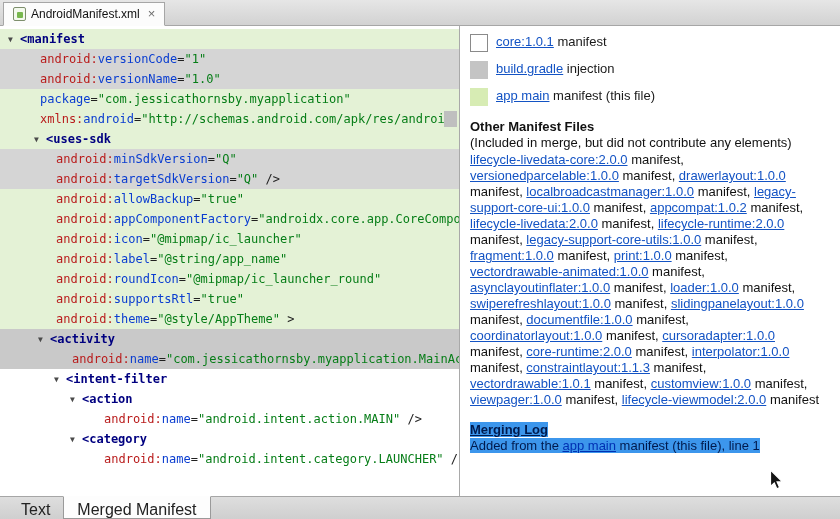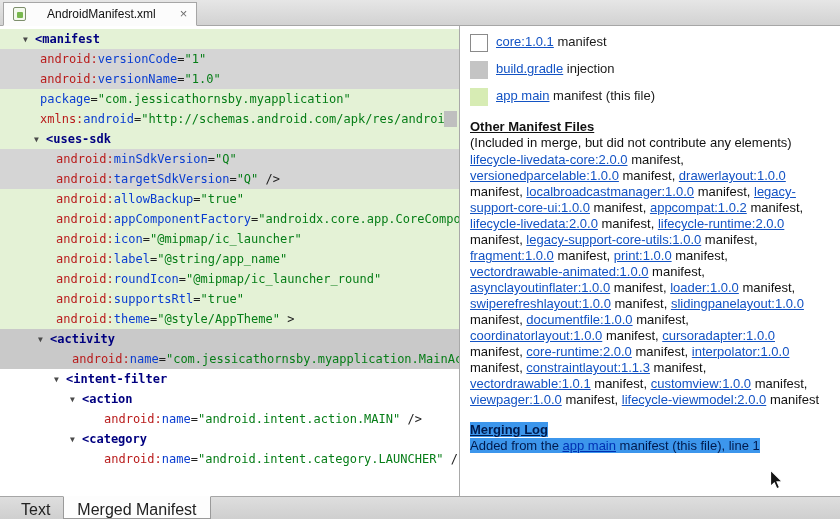--- a/index.html
+++ b/index.html
@@ -1,21 +1,21 @@
 <!DOCTYPE html>
 <html><head>
 <meta charset="utf-8">
 <style>
   * { margin:0; padding:0; box-sizing:border-box; }
   html,body { width:840px; height:519px; overflow:hidden; }
   body { font-family:"Liberation Sans", sans-serif; background:#fff; position:relative; font-size:13px; color:#1a1a1a; }
 
   
   .top-bar { height:26px; background:linear-gradient(#e6e6e6,#d2d2d2); border-bottom:1px solid #a6a6a6; display:flex; align-items:flex-end; padding-left:3px; }
-  .top-tab { background:#fcfcfc; border:1px solid #a6a6a6; border-bottom:1px solid #fcfcfc; margin-bottom:-1px; height:24px; display:flex; align-items:center; gap:21px; padding:11px 9px; font-size:12px; color:#111; }
+  .top-tab { background:#fcfcfc; border:1px solid #a6a6a6; border-bottom:1px solid #fcfcfc; margin-bottom:-1px; height:24px; display:flex; align-items:center; gap:5px; padding:11px 9px; font-size:12px; color:#111; }
   .file-icon { width:13px; height:14px; background:#f4faee; border:1px solid #7e8f6d; border-radius:2px; position:relative; display:inline-block; }
   .file-icon::after { content:""; position:absolute; left:3px; top:4px; width:6px; height:6px; background:#78b84e; border-radius:1px; }
   .close-x { color:#6e6e6e; font-size:13px; line-height:12px; margin-left:3px; cursor:pointer; }
 
   
   .main { position:absolute; top:26px; bottom:23px; left:0; right:0; display:flex; background:#fff; }
 
   
   .editor { width:460px; border-right:1px solid #a9a9a9; background:#fff; overflow:hidden; font-family:"DejaVu Sans Mono", monospace; font-size:12px; padding-top:3px; }
   .line { height:20px; line-height:20px; white-space:pre; overflow:hidden; position:relative; }
@@ -30,21 +30,21 @@
   .eq    { color:#202020; }
   .val   { color:#067d17; }
   .plain { color:#202020; }
   .edge-marker { position:absolute; right:2px; top:2px; width:13px; height:16px; background:#bfbfbf; }
 
   
   .right { flex:1; background:#fff; padding:8px 6px 0 10px; overflow:hidden; line-height:16px; }
   .legend-row { display:flex; align-items:flex-start; gap:8px; margin-bottom:9px; }
   .swatch { width:18px; height:18px; flex:0 0 18px; }
   a, .lnk { color:#1353c4; text-decoration:underline; cursor:pointer; }
-  .omf-heading { font-weight:bold; text-decoration:underline; color:#111; margin-top:13px; }
+  .omf-heading { font-weight:bold; color:#111; margin-top:13px; }
   .omf-sub { color:#111; white-space:nowrap; }
   .links { width:352px; margin-top:1px; color:#111; word-wrap:break-word; }
   .mlog { margin-top:14px; }
   .sel { background:#3c96ec; color:#001a4d; }
   .sel a { color:#0030b3; }
   .mlog-heading { font-weight:bold; text-decoration:underline; }
 
   
   .bottom-bar { position:absolute; left:0; right:0; bottom:0; height:23px; background:linear-gradient(#dedede,#cfcfcf); border-top:1px solid #a6a6a6; display:flex; align-items:stretch; padding-left:8px; font-size:16px; }
   .btab { padding:4px 13px 0; color:#222; cursor:pointer; }
@@ -63,21 +63,21 @@
       <span class="file-icon"></span>
       <span>AndroidManifest.xml</span>
       <span class="close-x">×</span>
     </div>
   </div>
 
   <div class="main">
 
     <div class="editor">
       <div>
-          <div class="line green" style="padding-left: 23px;"><span class="arrow">▼</span><span class="tag">&lt;manifest</span></div>
+          <div class="line green" style="padding-left: 8px;"><span class="arrow">▼</span><span class="tag">&lt;manifest</span></div>
           <div class="line gray" style="padding-left: 40px;"><span class="ns">android:</span><span class="attr">versionCode</span><span class="eq">=</span><span class="val">"1"</span></div>
           <div class="line gray" style="padding-left: 40px;"><span class="ns">android:</span><span class="attr">versionName</span><span class="eq">=</span><span class="val">"1.0"</span></div>
           <div class="line green" style="padding-left: 40px;"><span class="attr">package</span><span class="eq">=</span><span class="val">"com.jessicathornsby.myapplication"</span></div>
           <div class="line green" style="padding-left: 40px;"><span class="ns">xmlns:</span><span class="attr">android</span><span class="eq">=</span><span class="val">"http://schemas.android.com/apk/res/android"</span><span class="edge-marker"></span></div>
           <div class="line green" style="padding-left: 34px;"><span class="arrow">▼</span><span class="tag">&lt;uses-sdk</span></div>
           <div class="line gray" style="padding-left: 56px;"><span class="ns">android:</span><span class="attr">minSdkVersion</span><span class="eq">=</span><span class="val">"Q"</span></div>
           <div class="line gray" style="padding-left: 56px;"><span class="ns">android:</span><span class="attr">targetSdkVersion</span><span class="eq">=</span><span class="val">"Q"</span><span class="plain"> /&gt;</span></div>
           <div class="line green" style="padding-left: 56px;"><span class="ns">android:</span><span class="attr">allowBackup</span><span class="eq">=</span><span class="val">"true"</span></div>
           <div class="line green" style="padding-left: 56px;"><span class="ns">android:</span><span class="attr">appComponentFactory</span><span class="eq">=</span><span class="val">"androidx.core.app.CoreComponentFactory"</span></div>
           <div class="line green" style="padding-left: 56px;"><span class="ns">android:</span><span class="attr">icon</span><span class="eq">=</span><span class="val">"@mipmap/ic_launcher"</span></div>

